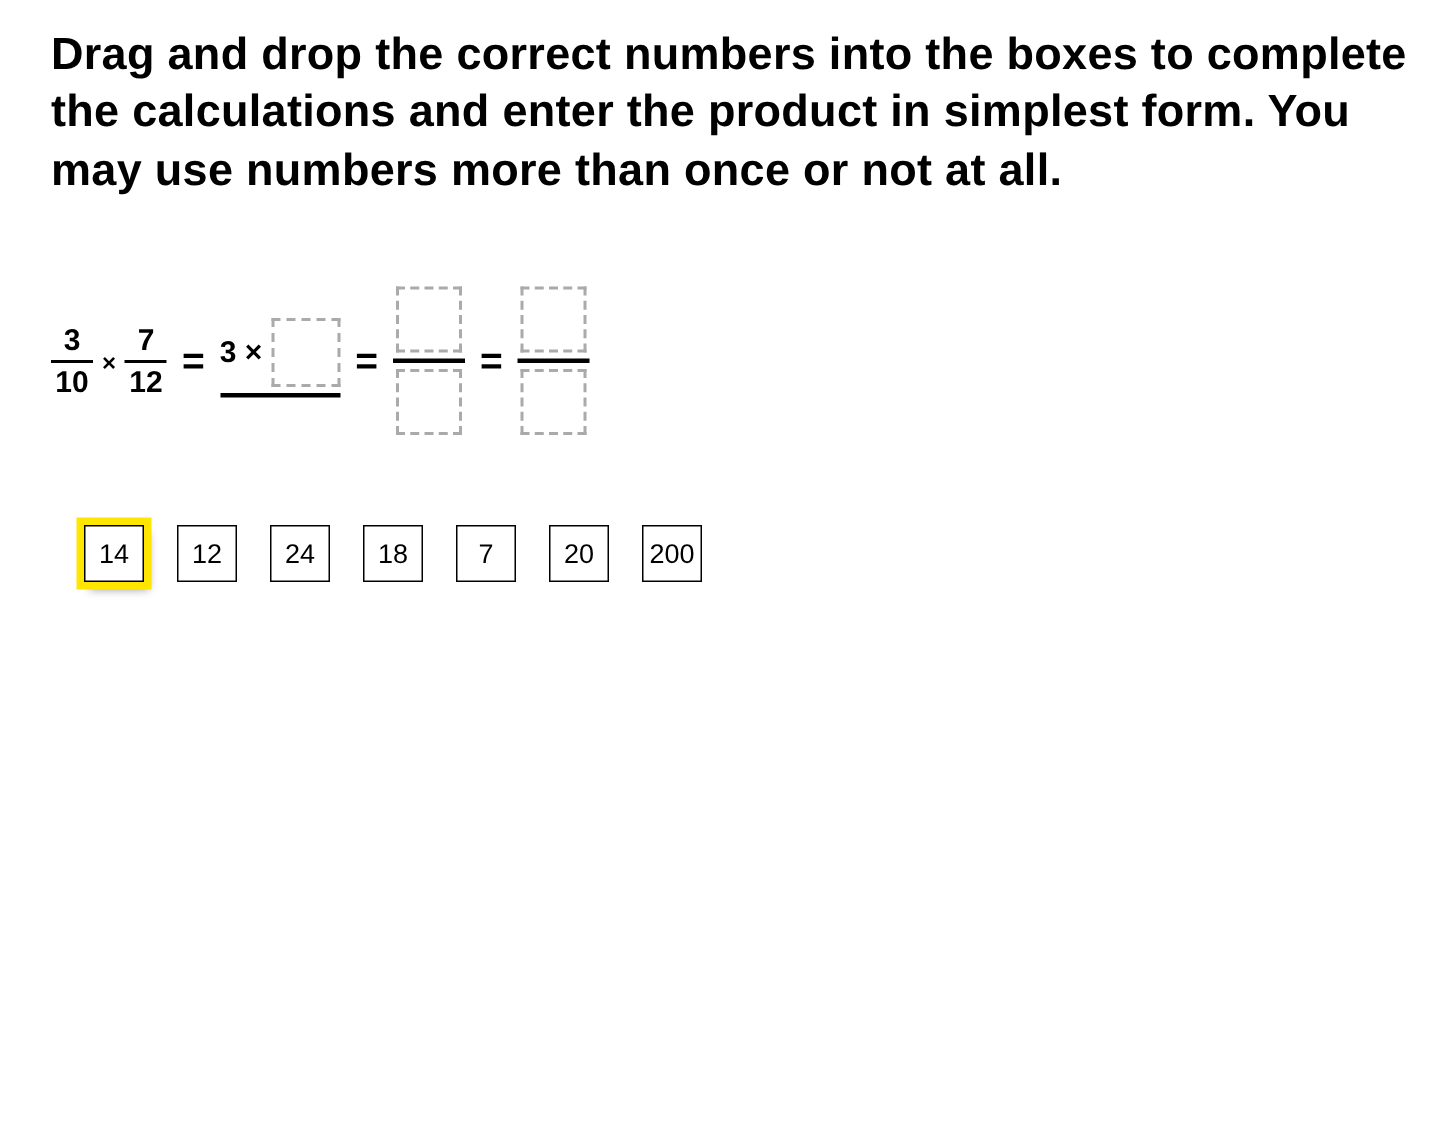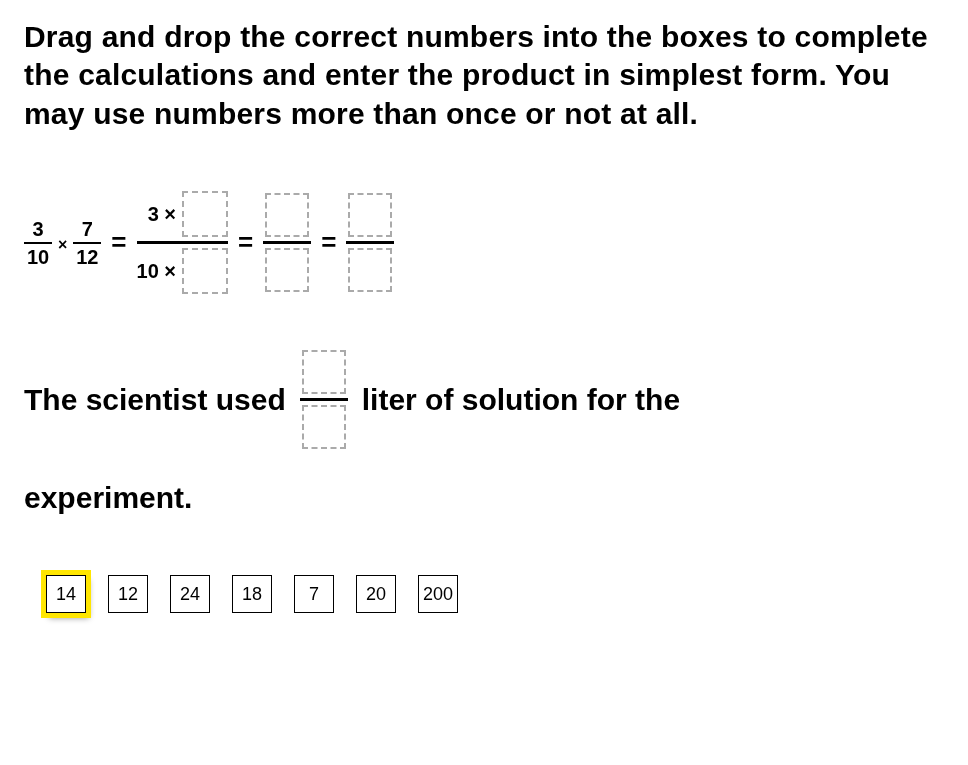--- a/index.html
+++ b/index.html
@@ -5,21 +5,21 @@
   html, body {
     margin: 0;
     padding: 0;
     width: 968px;
     height: 765px;
     background: #fff;
     font-family: "Trebuchet MS", "Lucida Grande", Verdana, sans-serif;
     color: #000;
   }
   .page {
-    padding: 18px 18px 0 24px;
+    padding: 18px 18px 0 34px;
     box-sizing: border-box;
   }
   .instructions {
     font-size: 30px;
     font-weight: 700;
     line-height: 1.28;
     letter-spacing: 0.2px;
   }
 
   .equation-row {
@@ -163,56 +163,40 @@
     </span>
 
     <span class="eq">=</span>
 
     <span class="frac-with-boxes">
       <span class="row">
         <span class="prefix">3 ×</span>
         <span class="dropbox sq46"></span>
       </span>
       <span class="big-bar"></span>
-      <span class="row">
-        <span class="prefix">10 ×</span>
-        <span class="dropbox sq46"></span>
-      </span>
     </span>
 
     <span class="eq">=</span>
 
     <span class="frac-boxes">
       <span class="dropbox sq44"></span>
       <span class="mid"></span>
       <span class="dropbox sq44"></span>
     </span>
 
     <span class="eq">=</span>
 
     <span class="frac-boxes">
       <span class="dropbox sq44"></span>
       <span class="mid"></span>
       <span class="dropbox sq44"></span>
     </span>
 
   </div>
 
-  <div class="sentence-block">
-    <div class="sentence-line1">
-      <span class="text-before">The scientist used</span>
-      <span class="frac-boxes">
-        <span class="dropbox sq44"></span>
-        <span class="mid"></span>
-        <span class="dropbox sq44"></span>
-      </span>
-      <span class="text-after">liter of solution for the</span>
-    </div>
-    <div class="sentence-line2">experiment.</div>
-  </div>
 
   <div class="tile-row" id="tile-row">
       <div class="tile selected">14</div>
       <div class="tile">12</div>
       <div class="tile">24</div>
       <div class="tile">18</div>
       <div class="tile">7</div>
       <div class="tile">20</div>
       <div class="tile">200</div>
     </div>

